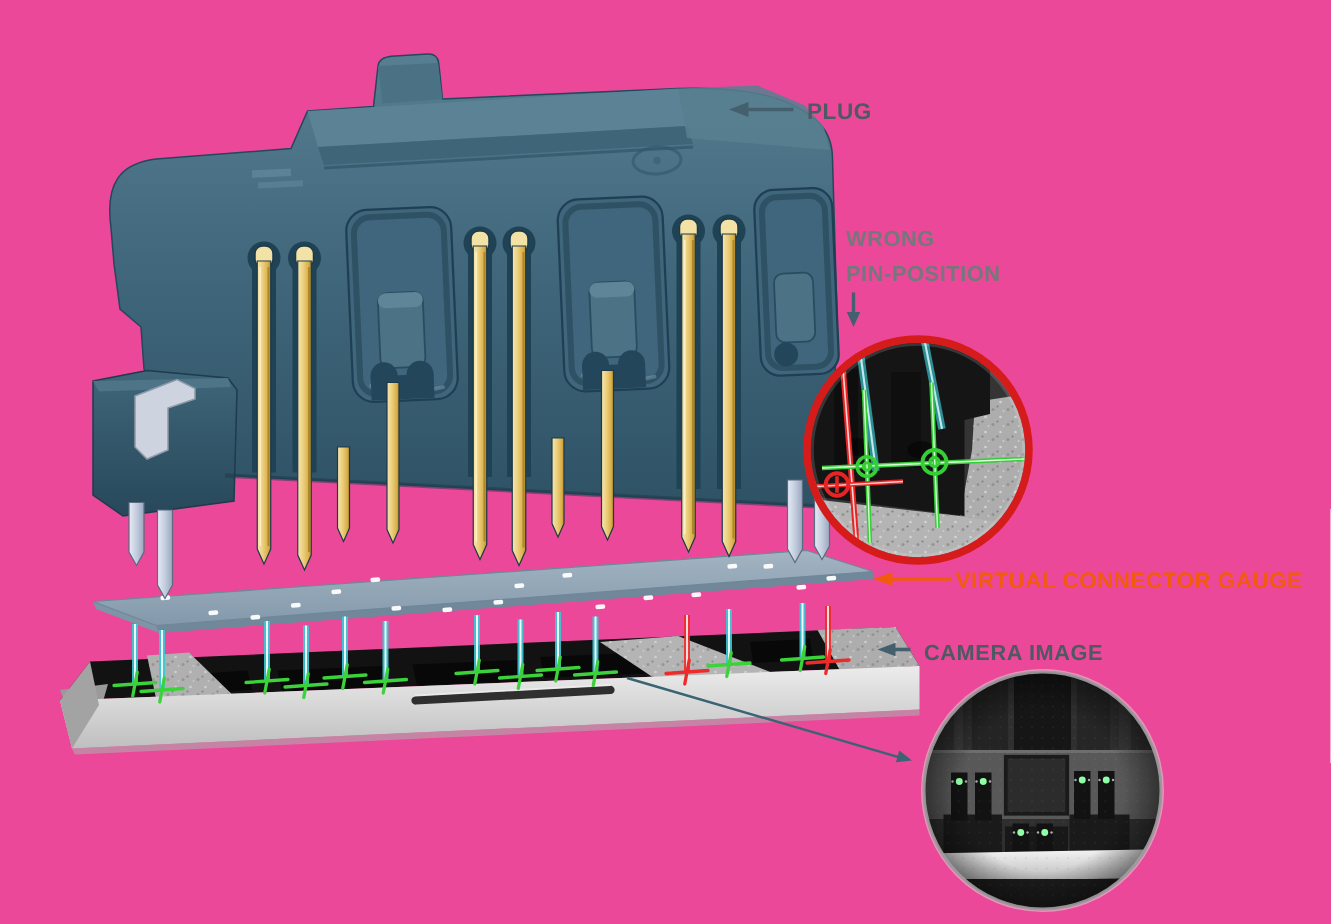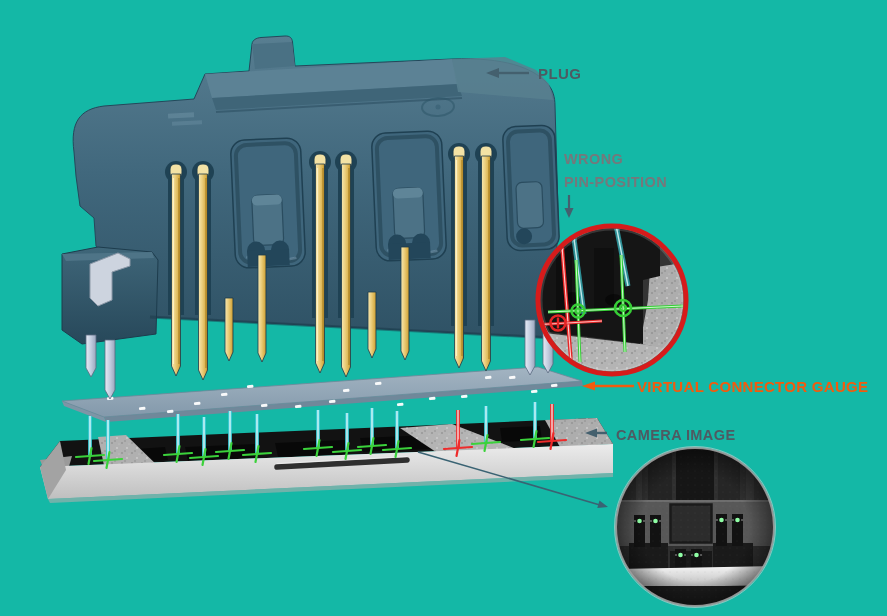--- a/index.html
+++ b/index.html
@@ -1,16 +1,16 @@
 <!DOCTYPE html>
 <html style="--label-dark: #4e5a62; --label-gray: #75787b; --accent-orange: #f25b0e; --arrow-dark: #44606e; --inset-ring-red: #d61b1b; --cross-green: #3bd23b; --cross-red: #ee2b2b; --beam-cyan: #3cc9d4; --pin-gold: #eccf7e; --pin-gray: #c3cddf; --plug-body: #41687d; --gauge-plate: #93a8b8; --camera-marker-green: #8fffa5;"><head>
 <meta charset="utf-8">
 <style>
   html,body{margin:0;padding:0;background:#ffffff;}
-  .stage{position:relative;width:887px;height:616px;background:#14b8a6;overflow:hidden;
+  .stage{position:relative;width:887px;height:616px;background:#ec4899;overflow:hidden;
          font-family:"Liberation Sans",sans-serif;}
   svg{display:block}
   text{font-family:"Liberation Sans",sans-serif;font-weight:bold;}
   .lbl-dark{fill:var(--label-dark);font-size:15px;letter-spacing:.4px;}
   .lbl-gray{fill:var(--label-gray);font-size:14.5px;letter-spacing:.4px;}
   .lbl-orange{fill:var(--accent-orange);font-size:15px;letter-spacing:.3px;}
   .arrow-dark{stroke:var(--arrow-dark);}
   .arrowhead-dark{fill:var(--arrow-dark);}
   .arrow-orange{stroke:var(--accent-orange);}
   .arrowhead-orange{fill:var(--accent-orange);}

